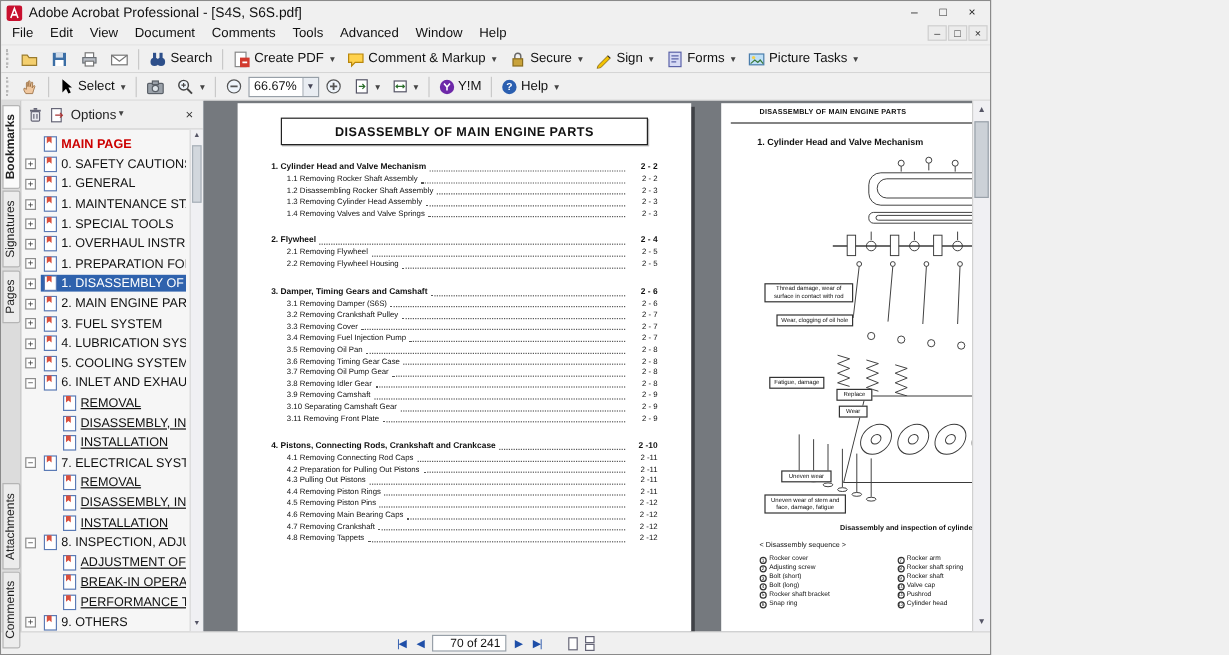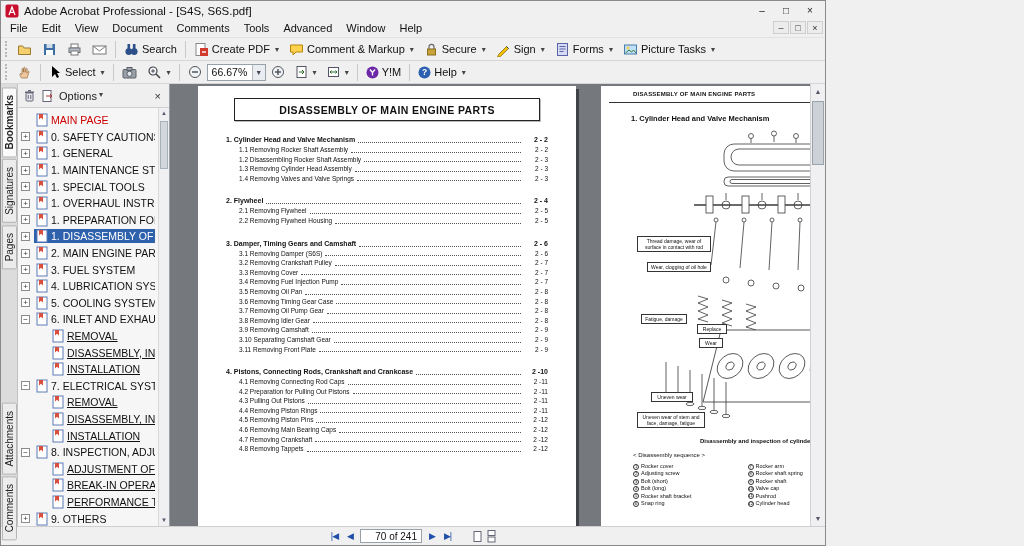--- a/index.html
+++ b/index.html
@@ -370,21 +370,21 @@
       <div class="tree">
           <div class="bm-row">
             <span class="bm-exp spacer"></span>
             <span class="bm-main">
               <span class="bm-icon">
                 <svg width="12" height="14">
                   <rect x="1" y="1" width="10" height="12" fill="#fff" stroke="#5a7ab5"></rect>
                   <path d="M3 1 v5.5 l2-1.7 2 1.7 V1 z" fill="#d94f3d"></path>
                 </svg>
               </span>
-              <span class="bm-label" style="color: rgb(204, 0, 0); font-weight: normal;">MAIN PAGE</span>
+              <span class="bm-label" style="color: rgb(204, 0, 0); font-weight: bold;">MAIN PAGE</span>
             </span>
           </div>
           <div class="bm-row">
             <span class="bm-exp box">+</span>
             <span class="bm-main">
               <span class="bm-icon">
                 <svg width="12" height="14">
                   <rect x="1" y="1" width="10" height="12" fill="#fff" stroke="#5a7ab5"></rect>
                   <path d="M3 1 v5.5 l2-1.7 2 1.7 V1 z" fill="#d94f3d"></path>
                 </svg>

